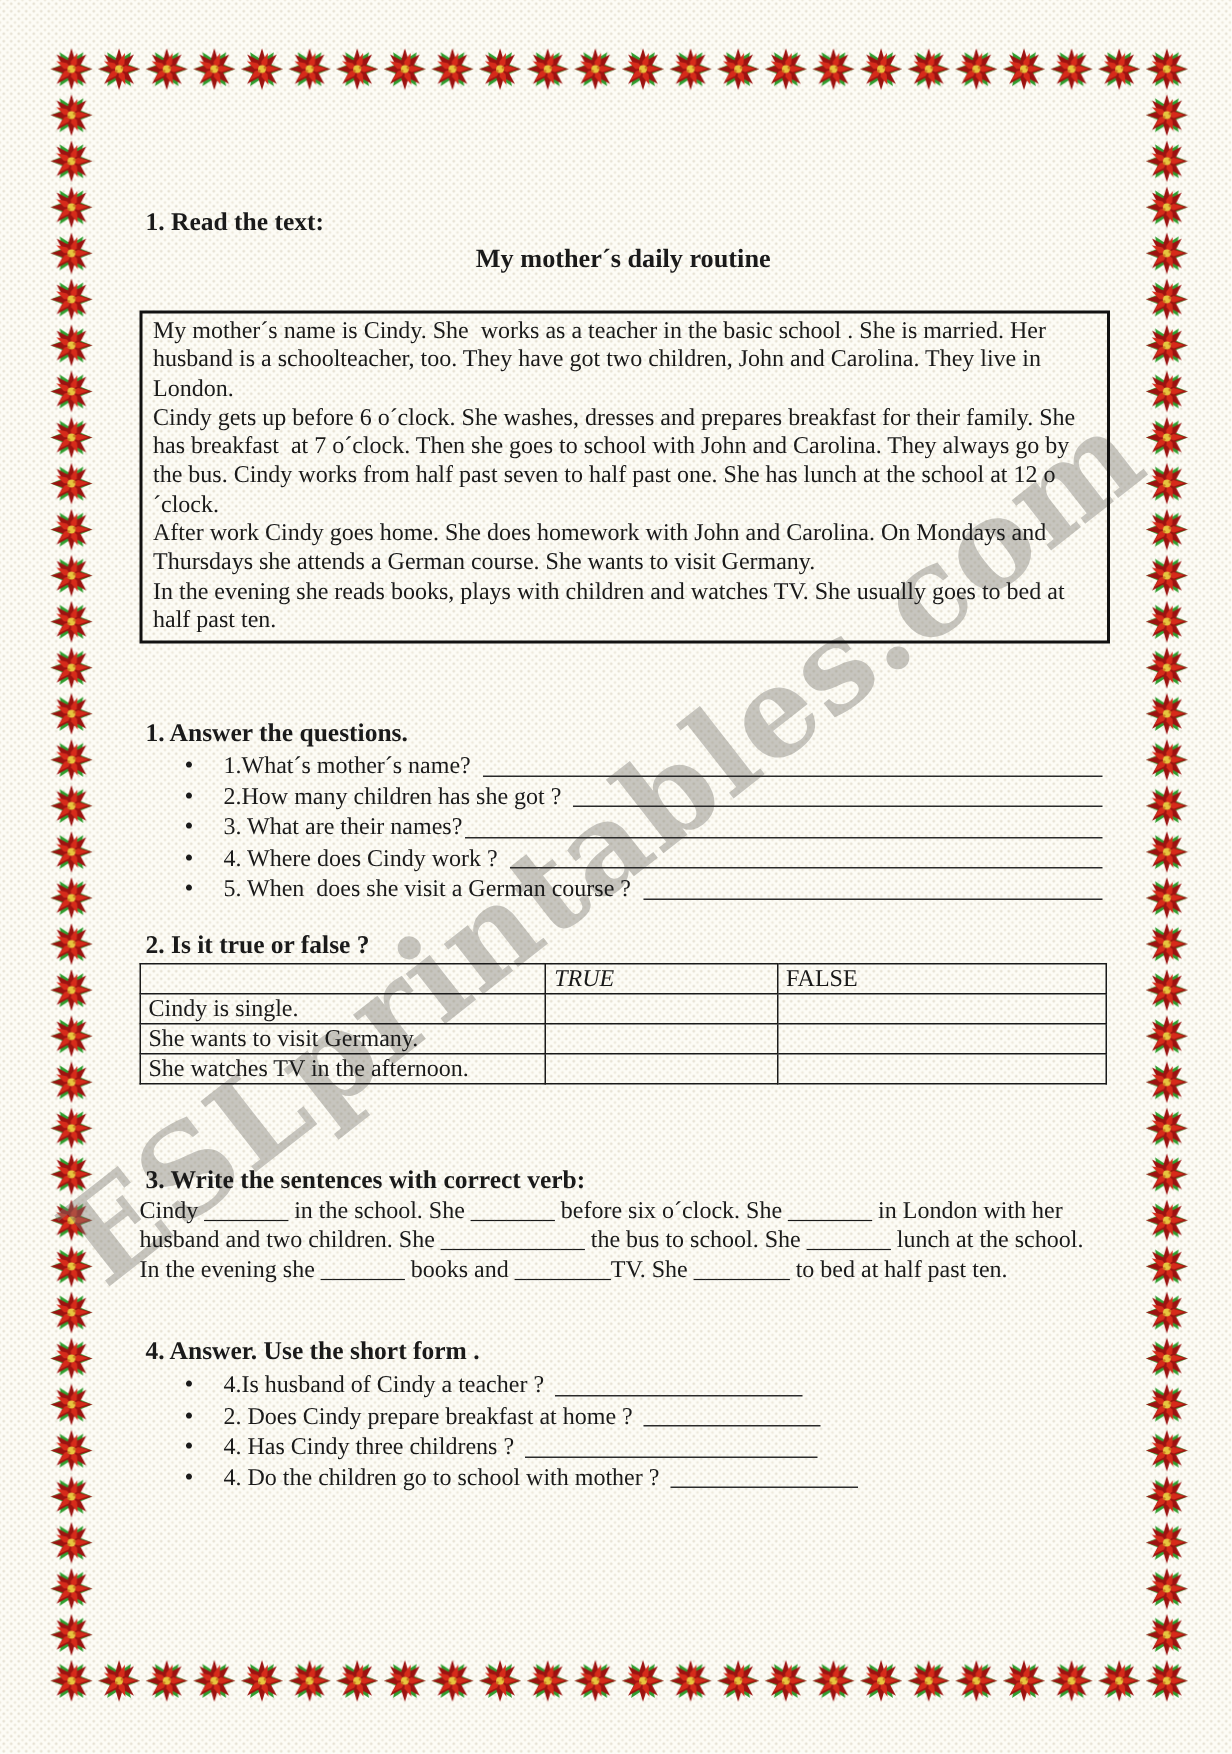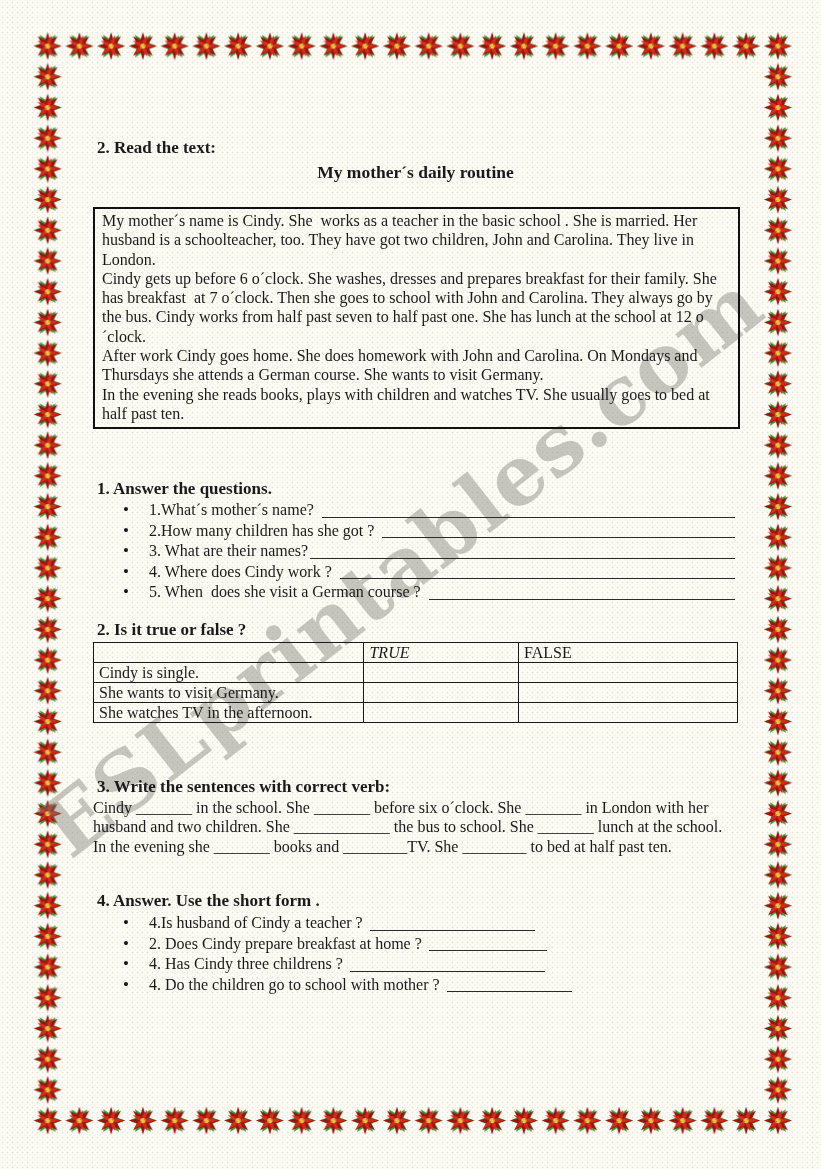--- a/index.html
+++ b/index.html
@@ -100,21 +100,21 @@
       </pattern>
     </defs>
     <rect x="31.75" y="30.7" width="762" height="30.7" fill="url(#pp)"></rect>
     <rect x="31.75" y="1105.2" width="762" height="30.7" fill="url(#pp)"></rect>
     <rect x="31.75" y="61.4" width="31.75" height="1043.8" fill="url(#pp)"></rect>
     <rect x="762" y="61.4" width="31.75" height="1043.8" fill="url(#pp)"></rect>
   </svg>
 
   <div class="watermark">ESLprintables.com</div>
 
-  <div id="h-read" class="content-el h">2. Read the text:</div>
+  <div id="h-read" class="content-el h">1. Read the text:</div>
 
   <div id="title" class="content-el">My mother´s daily routine</div>
 
   <div id="textbox" class="content-el">
     <p>My mother´s name is Cindy. She  works as a teacher in the basic school . She is married. Her husband is a schoolteacher, too. They have got two children, John and Carolina. They live in London.</p>
     <p>Cindy gets up before 6 o´clock. She washes, dresses and prepares breakfast for their family. She has breakfast  at 7 o´clock. Then she goes to school with John and Carolina. They always go by the bus. Cindy works from half past seven to half past one. She has lunch at the school at 12 o´clock.</p>
     <p>After work Cindy goes home. She does homework with John and Carolina. On Mondays and Thursdays she attends a German course. She wants to visit Germany.</p>
     <p>In the evening she reads books, plays with children and watches TV. She usually goes to bed at half past ten.</p>
   </div>
 

